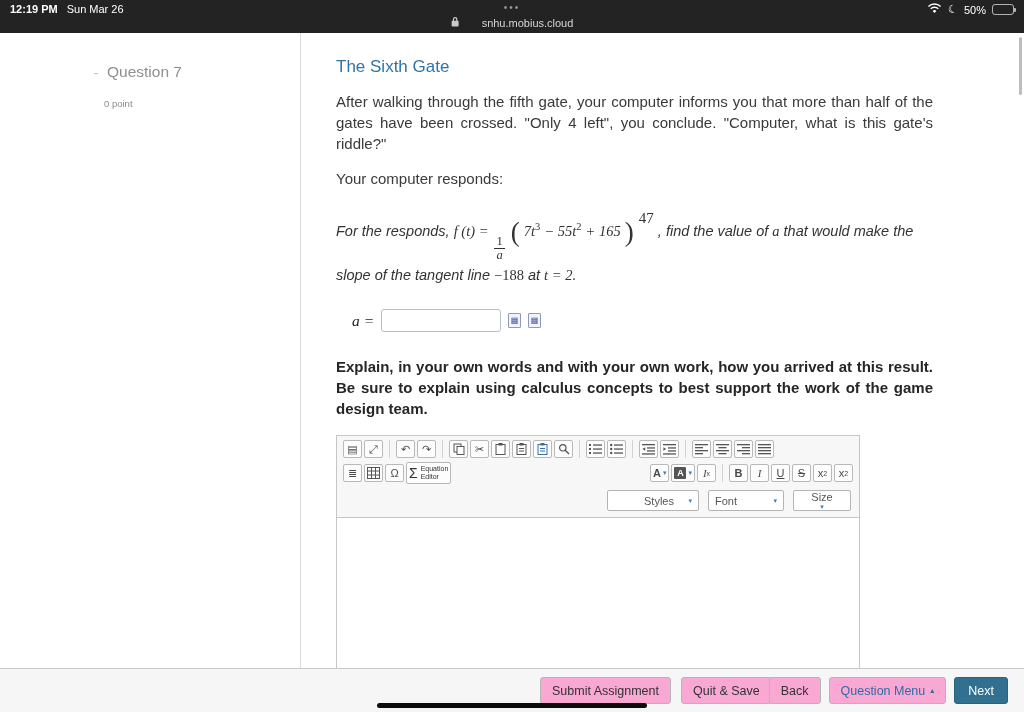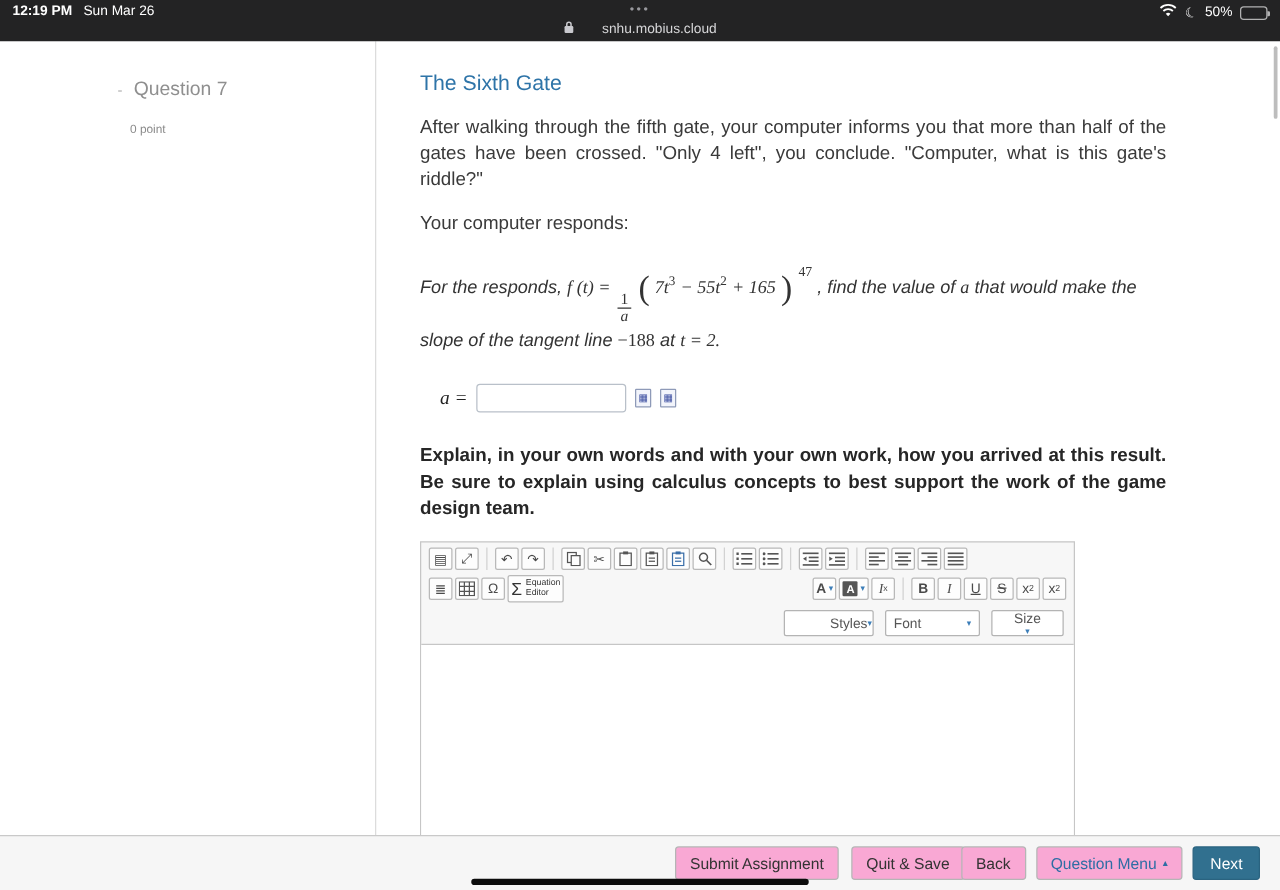--- a/index.html
+++ b/index.html
@@ -30,21 +30,21 @@
   .para{ margin-top:14px; font-size:15px; line-height:21px; color:#3a3a3a; text-align:justify;}
   .para.bold{ font-weight:700; color:#262626; margin-top:24px;}
   
   .math-p{ margin-top:16px; font-size:14.5px; line-height:27px; color:#333; font-style:italic;}
   .ms{ font-family:"Liberation Serif",serif; font-style:italic;}
   .msr{ font-family:"Liberation Serif",serif; font-style:normal;}
   .frac{ display:inline-flex; flex-direction:column; align-items:center; vertical-align:-9px; line-height:1.05; font-size:12.5px; margin:0 2px;}
   .frac .den{ border-top:1px solid #333; padding:0 2px;}
   .big-paren{ font-family:"Liberation Serif",serif; font-style:normal; font-size:27px; font-weight:300; vertical-align:-5px; line-height:0;}
   .sup{ font-size:10.5px; vertical-align:6px;}
-  .outer-exp{ font-size:11px; vertical-align:13px; margin-left:1px;}
+  .outer-exp{ font-size:15px; vertical-align:13px; margin-left:1px;}
   .answer-row{ margin-top:20px; display:flex; align-items:center; gap:7px; padding-left:16px;}
   .answer-label{ font-family:"Liberation Serif",serif; font-style:italic; font-size:15.5px; color:#222;}
   .answer-input{ width:120px; height:23px; border:1px solid #b9c0c9; border-radius:3px; background:#fff; font-size:13px; padding:0 5px; outline:none;}
   .mini-ico{ width:13px; height:15px; border:1px solid #8e9ab8; background:#f2f4fb; color:#3b4da0; font-size:8px; display:inline-flex; align-items:center; justify-content:center; border-radius:1px;}
   
   .editor{ margin-top:16px; width:524px; border:1px solid #c6c6c6; background:#f7f7f7;}
   .tb-row{ display:flex; align-items:center; padding:4px 5px 2px 5px;}
   .tb-row.r2{ justify-content:space-between; padding-top:2px;}
   .tb-row.r3{ justify-content:flex-end; gap:9px; padding:4px 8px 6px 8px;}
   .tbtn{ min-width:19px; height:18px; display:inline-flex; align-items:center; justify-content:center; border:1px solid #b9b9b9; background:#fdfdfd; border-radius:2px; margin:0 1px; font-size:11px; color:#4a4a4a; padding:0 2px; cursor:default;}
@@ -57,21 +57,21 @@
   .color-a .A{ font-weight:700; font-size:11px;}
   .bg-a .Abox{ width:12px; height:12px; background:#555; color:#fff; font-size:9px; font-weight:700; display:inline-flex; align-items:center; justify-content:center; border-radius:1px;}
   .caret{ font-size:7px; color:#3c7eb8;}
   .fmt-b{ font-weight:700;}
   .fmt-i{ font-family:"Liberation Serif",serif; font-style:italic;}
   .fmt-u{ text-decoration:underline;}
   .fmt-s{ text-decoration:line-through;}
   .smallsub{ font-size:7px; vertical-align:-3px;}
   .smallsup{ font-size:7px; vertical-align:4px;}
   .dd{ display:inline-flex; align-items:center; justify-content:space-between; background:#fff; border:1px solid #b4b4b4; border-radius:2px; height:21px; padding:0 6px; font-size:11px; color:#555;}
-  .dd.styles{ width:72px;padding-left:36px;} .dd.font{ width:76px;} .dd.size{ width:58px;flex-direction:column;}
+  .dd.styles{ width:92px;padding-left:36px;} .dd.font{ width:76px;} .dd.size{ width:58px;flex-direction:column;}
   .editor-body{ height:215px; background:#fff; border-top:1px solid #c6c6c6;}
   
   .footer{ position:absolute; left:0; right:0; bottom:0; height:44px; background:#f6f6f6; border-top:1px solid #c9c9c9; z-index:7;}
   .fbtn{ height:27px; display:inline-flex; align-items:center; justify-content:center; padding:12px 11px; background:#f9a8d4; border:1px solid #b5b5b5; border-radius:3px; font-size:12.5px; color:#333; cursor:default;}
   .fgroup1{ position:absolute; left:540px; top:8px; display:flex; gap:10px;}
   .fgroup2{ position:absolute; right:16px; top:8px; display:flex; gap:8px;}
   .fbtn.menu{ color:#2e6da4; gap:5px;}
   .fbtn.menu .caret-up{ font-size:8px; color:#2e6da4;}
   .fbtn.next{ background:#31708f; border-color:#2a6380; color:#fff; padding:0 13px;}
   .home-indicator{ position:absolute; left:50%; transform:translateX(-50%); bottom:4px; width:270px; height:5px; background:#0c0c0c; border-radius:3px; z-index:9;}

